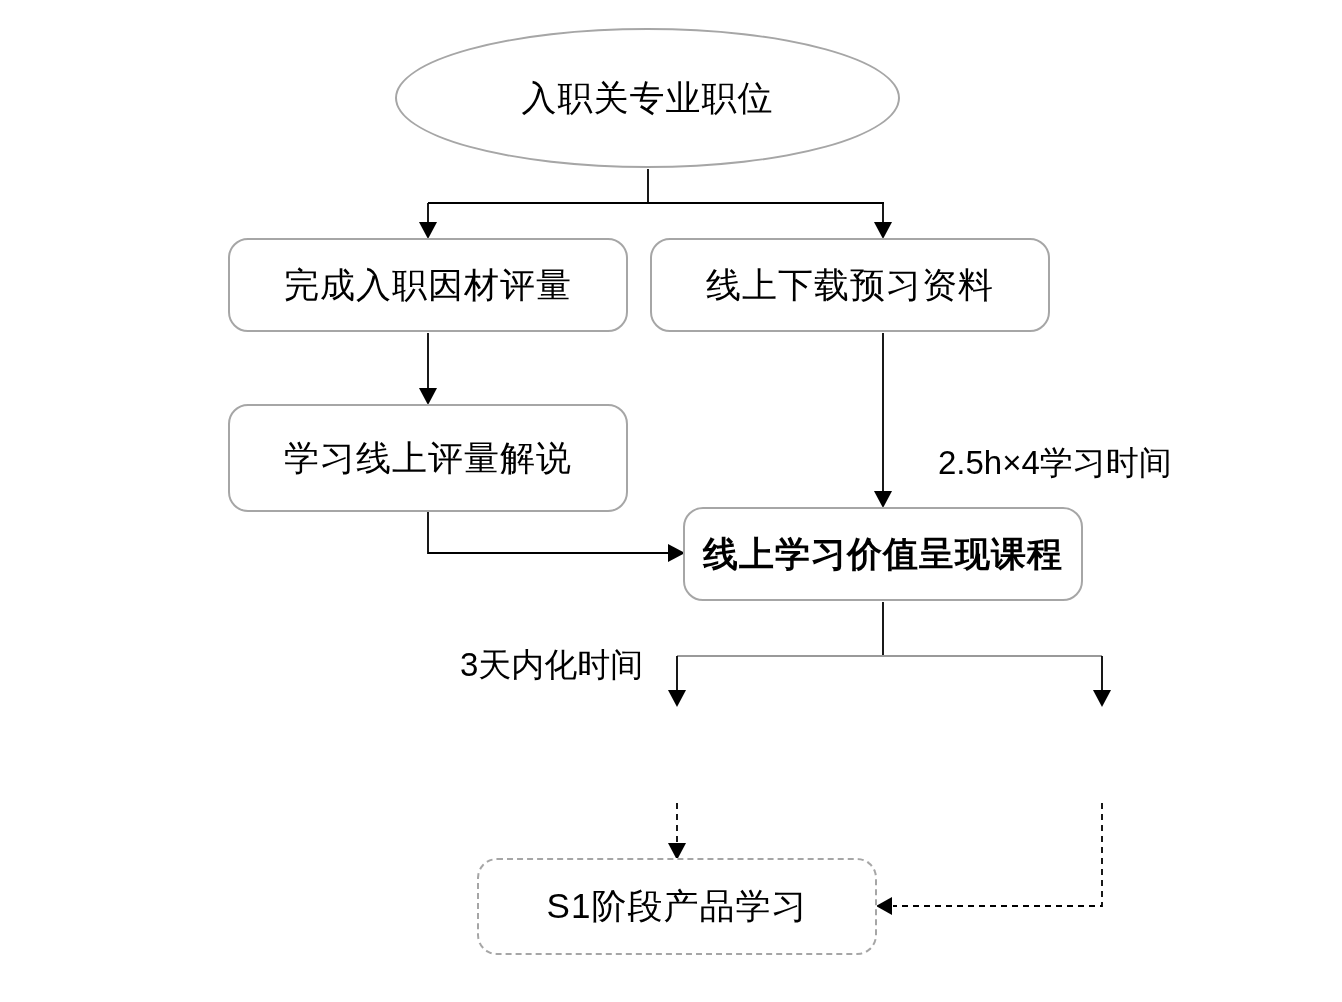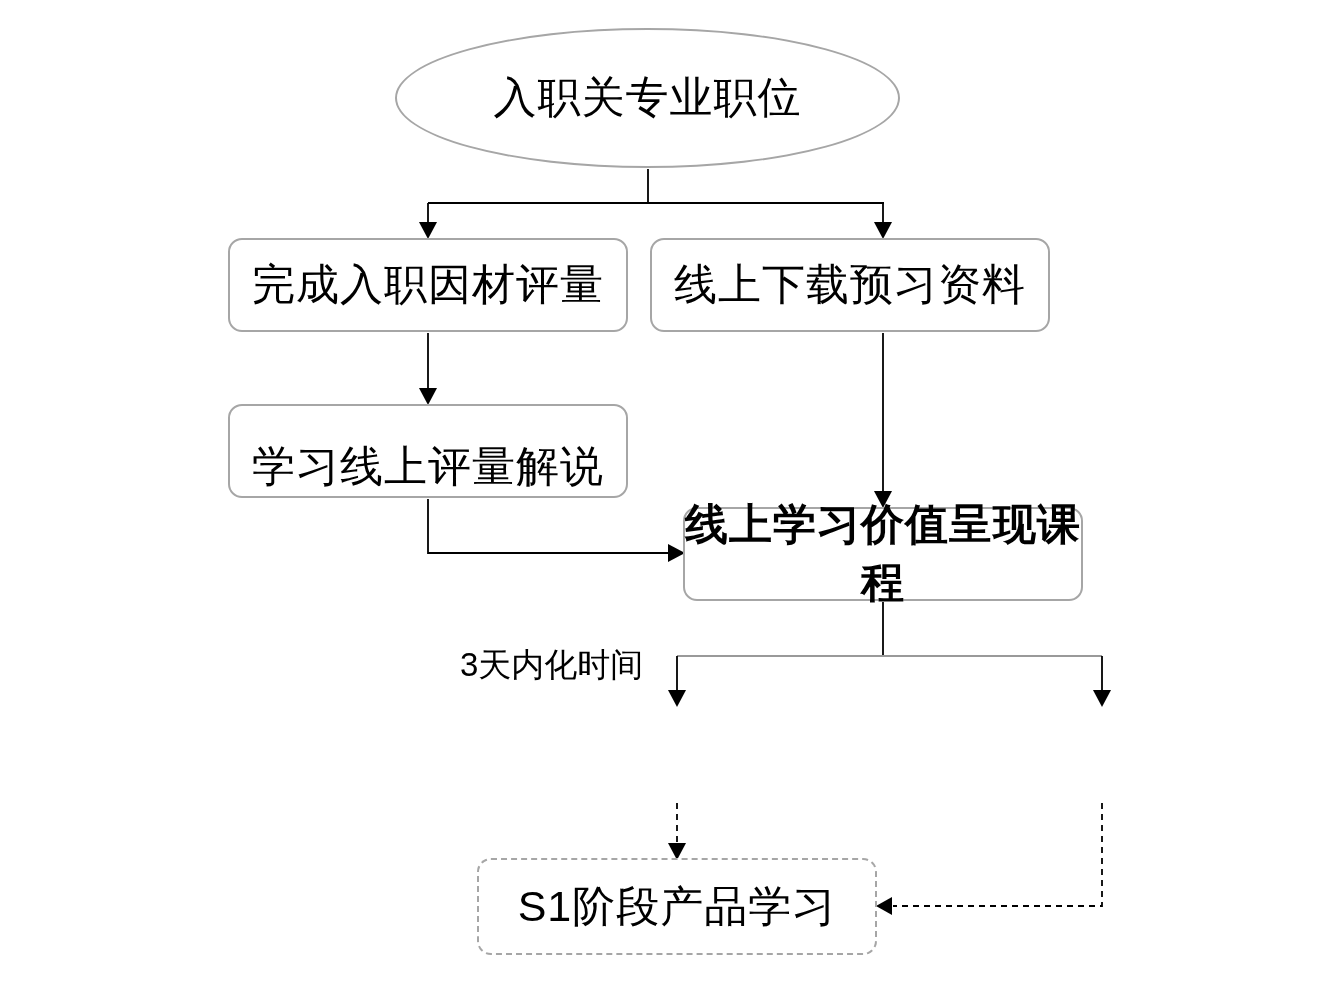--- a/index.html
+++ b/index.html
@@ -25,26 +25,26 @@
   }
   .node {
     position: absolute;
     display: flex;
     align-items: center;
     justify-content: center;
     box-sizing: border-box;
     border: 2px solid #a6a6a6;
     background: #ffffff;
     color: #000000;
-    font-size: 43px;
+    font-size: 35px;
     font-weight: 300;
     text-align: center;
     letter-spacing: 1px;
   }
-  .node.rounded { border-radius: 14px; }
+  .node.rounded { border-radius: 20px; }
   .node.ellipse { border-radius: 50%; }
   .node.dashed  { border-style: dashed; }
   .float-label {
     position: absolute;
     color: #000000;
     font-size: 33px;
     font-weight: 300;
     line-height: 1.15;
     white-space: nowrap;
   }
@@ -87,30 +87,31 @@
   </div>
 
   <div class="node rounded" style="left:228px; top:238px; width:400px; height:94px;">
     <span>完成入职因材评量</span>
   </div>
 
   <div class="node rounded" style="left:650px; top:238px; width:400px; height:94px;">
     <span>线上下载预习资料</span>
   </div>
 
-  <div class="node rounded" style="left:228px; top:404px; width:400px; height:94px;align-items:flex-end;">
+  <div class="node rounded" style="left:228px; top:404px; width:400px; height:108px;">
     <span>学习线上评量解说</span>
   </div>
 
   <div class="node rounded" style="left:683px; top:507px; width:400px; height:94px;font-weight:bold;">
     <span>线上学习价值呈现课程</span>
   </div>
 
 
 
   <div class="node rounded dashed" style="left:477px; top:858px; width:400px; height:97px;">
     <span>S1阶段产品学习</span>
   </div>
 
+  <div class="float-label" style="left:938px; top:444px;">2.5h×4学习时间</div>
 
   <div class="float-label" style="left:460px; top:646px;">3天内化时间</div>
 
 </div>
 
 </body></html>

